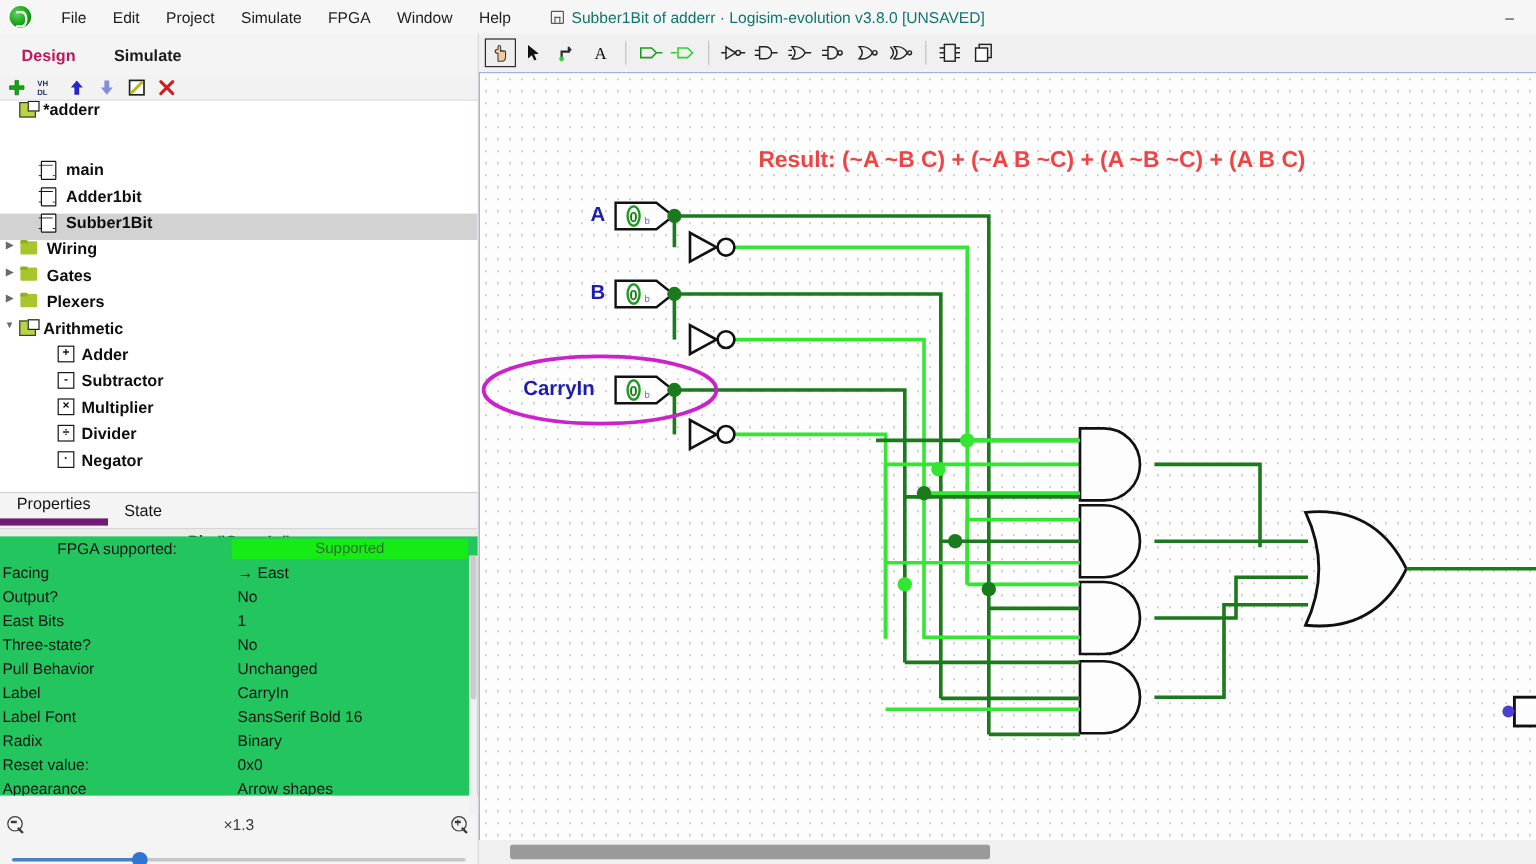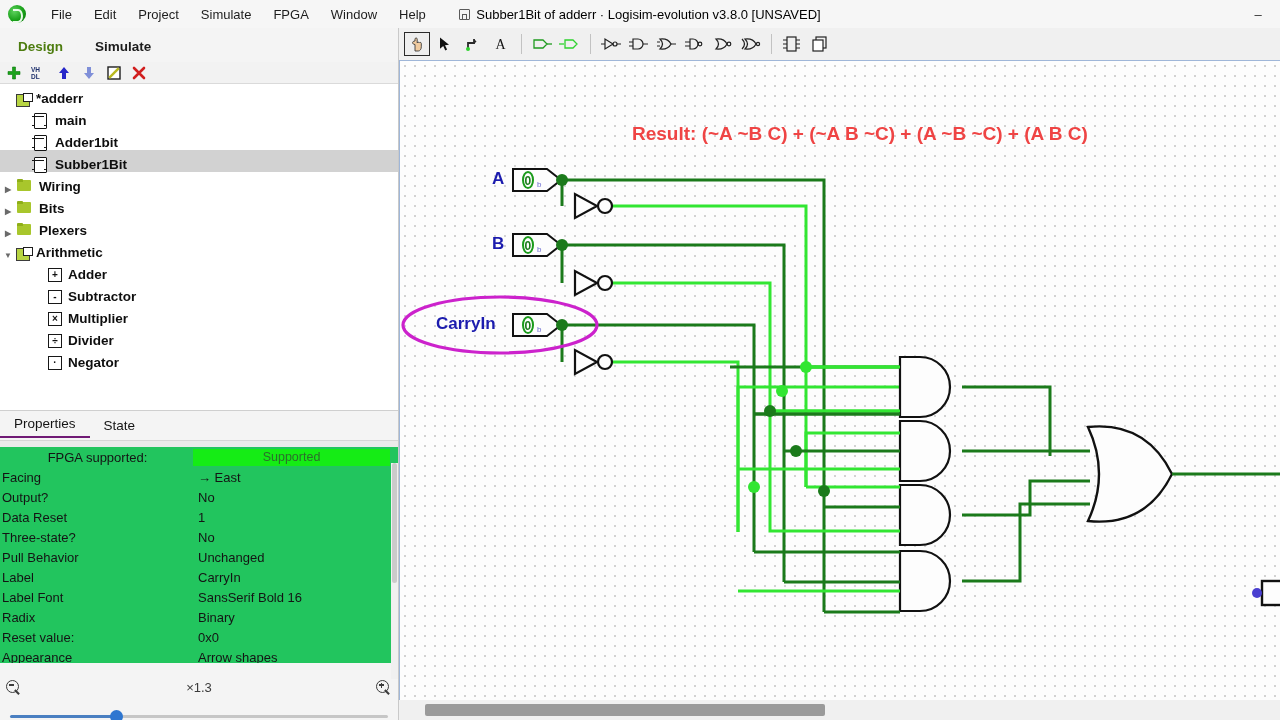--- a/index.html
+++ b/index.html
@@ -27,21 +27,21 @@
     content:""; position:absolute; left:5px; top:4px; width:8px; height:10px;
     border:2px solid #e9fbe9; border-radius: 0 50% 50% 0; border-left: none;
   }
   .menubar { display: flex; align-items: center; margin-left: 14px; }
   .menu-item {
     font-size: 13px; color: #1d1d1d; padding: 4px 11px; cursor: default;
     white-space: nowrap;
   }
   .win-title {
     position: absolute; left: 0; right: 0; text-align: center;
-    font-size: 13px; color: #000000; pointer-events: none;
+    font-size: 13px; color: #0f766e; pointer-events: none;
     display: flex; justify-content: center; align-items: center; gap: 6px;
   }
   .save-glyph {
     display:inline-block; width: 11px; height: 11px;
     border: 1.5px solid #5a5a5a; border-radius: 1px; position: relative;
     vertical-align: -1px;
   }
   .save-glyph::before{
     content:""; position:absolute; left:2px; top:4.5px; right:2px; bottom:0;
     border:1.2px solid #5a5a5a; border-bottom:none;
@@ -56,34 +56,34 @@
   .left-panel {
     position: absolute; top: 28px; left: 0; width: 399px; height: 692px;
     background: #f4f4f4; border-right: 1px solid #c9c9c9;
   }
   .dtabs { display: flex; height: 34px; align-items: flex-end; padding-left: 2px;
            background: #f4f4f4; }
   .dtab {
     font-size: 13.5px; font-weight: bold; color: #1c1c1c;
     padding: 5px 16px 8px 16px;
   }
-  .dtab.active { color: #4d7c0f; }
+  .dtab.active { color: #be185d; }
 
   .explorer-toolbar {
     height: 22px; background: #f2f2f2; display: flex; align-items: center;
     gap: 9px; padding-left: 6px; border-bottom: 1px solid #dadada;
   }
   .etb { width: 16px; height: 16px; position: relative; display:block; }
 
   .tree {
     position: absolute; top: 56px; left: 0; width: 398px; height: 327px;
     background: #ffffff; overflow: hidden; border-bottom: 1px solid #cfcfcf;
   }
   .tree-row {
-    display: flex; align-items: flex-end; height: 22px; font-size: 13.5px;
+    display: flex; align-items: flex-start; height: 22px; font-size: 13.5px;
     font-weight: bold; color: #0e0e0e; white-space: nowrap;
   }
   .tree-row.selected { background: #d2d2d2; }
   .twisty {
     width: 16px; text-align: center; font-size: 8px; color: #6a6a6a; flex: none;
   }
   .tree-icon { width: 18px; height: 15px; flex: none; margin-right: 4px; position: relative; }
 
   
   .ic-proj { width:15px; height:13px; }
@@ -121,21 +121,21 @@
     display:flex; align-items:center; justify-content:center;
     font-size: 10px; line-height: 1; color:#111; font-weight: bold;
     margin-right: 5px; flex: none;
   }
   .tree-label { padding-left: 1px; }
 
   
   .ptabs { position: absolute; top: 384px; left: 0; width: 398px; height: 26px;
            display:flex; align-items:flex-end; background:#f4f4f4; }
   .ptab { font-size: 13.5px; color:#141414; padding: 2px 14px 5px 14px; }
-  .ptab.active { border-bottom: 2px solid #701a75; font-weight: normal; }
+  .ptab.active { border-bottom: 6px solid #701a75; font-weight: normal; }
 
   .prop-header {
     position:absolute; top:412px; left:0; width:398px; height:22px;
     background:#ebebeb; border-top:1px solid #d6d6d6; border-bottom:1px solid #d6d6d6;
     display:flex; align-items:center; justify-content:center;
     font-size: 13.5px; font-weight: bold; color:#0e0e0e;
   }
   .prop-table {
     position:absolute; top:419px; left:0; width:398px; height:216px;
     background:#22c55e; overflow:hidden;
@@ -275,21 +275,21 @@
         </svg>
       </span>
     </div>
 
     <div class="tree" id="tree">
         <div class="tree-row" style="padding-left: 0px;">
           <span class="twisty"></span>
           <span class="tree-icon ic-proj"></span>
           <span class="tree-label">*adderr</span>
         </div>
-        <div class="tree-row" style="padding-left: 16px;">
+        <div class="tree-row" style="padding-left: 16px; margin-top: 28px;">
           <span class="twisty"></span>
           <span class="tree-icon ic-circ"></span>
           <span class="tree-label">main</span>
         </div>
         <div class="tree-row" style="padding-left: 16px;">
           <span class="twisty"></span>
           <span class="tree-icon ic-circ"></span>
           <span class="tree-label">Adder1bit</span>
         </div>
         <div class="tree-row selected" style="padding-left: 16px;">
@@ -298,21 +298,21 @@
           <span class="tree-label">Subber1Bit</span>
         </div>
         <div class="tree-row" style="padding-left: 0px;">
           <span class="twisty">▶</span>
           <span class="tree-icon ic-folder"></span>
           <span class="tree-label">Wiring</span>
         </div>
         <div class="tree-row" style="padding-left: 0px;">
           <span class="twisty">▶</span>
           <span class="tree-icon ic-folder"></span>
-          <span class="tree-label">Bits</span>
+          <span class="tree-label">Gates</span>
         </div>
         <div class="tree-row" style="padding-left: 0px;">
           <span class="twisty">▶</span>
           <span class="tree-icon ic-folder"></span>
           <span class="tree-label">Plexers</span>
         </div>
         <div class="tree-row" style="padding-left: 0px;">
           <span class="twisty">▼</span>
           <span class="tree-icon ic-proj"></span>
           <span class="tree-label">Arithmetic</span>
@@ -357,21 +357,21 @@
         </div>
         <div class="prop-row">
           <div class="prop-key">Facing</div>
           <div class="prop-val">→ East</div>
         </div>
         <div class="prop-row">
           <div class="prop-key">Output?</div>
           <div class="prop-val">No</div>
         </div>
         <div class="prop-row">
-          <div class="prop-key">Data Reset</div>
+          <div class="prop-key">East Bits</div>
           <div class="prop-val">1</div>
         </div>
         <div class="prop-row">
           <div class="prop-key">Three-state?</div>
           <div class="prop-val">No</div>
         </div>
         <div class="prop-row">
           <div class="prop-key">Pull Behavior</div>
           <div class="prop-val">Unchanged</div>
         </div>

